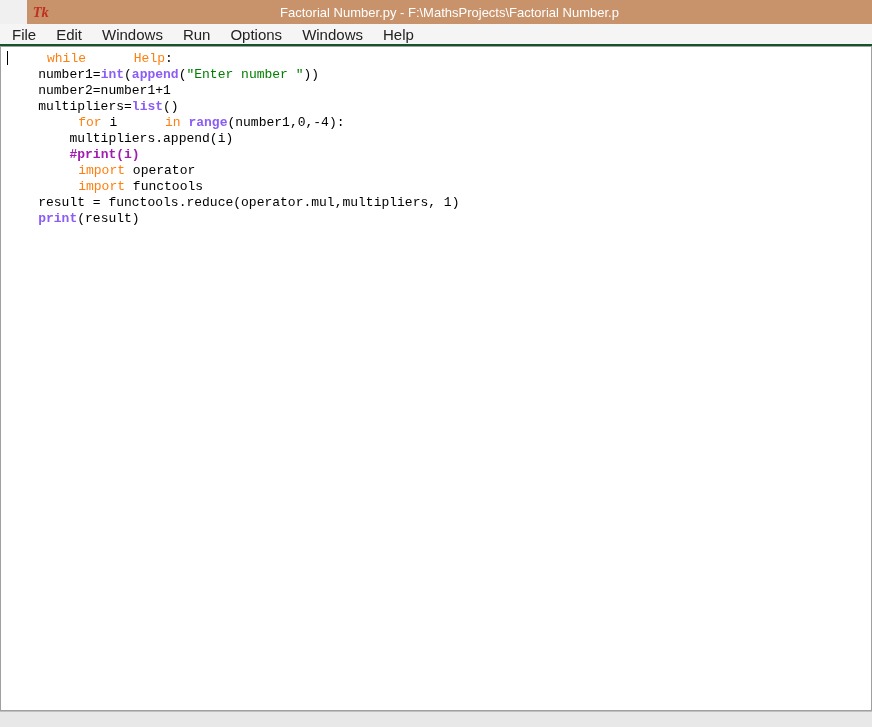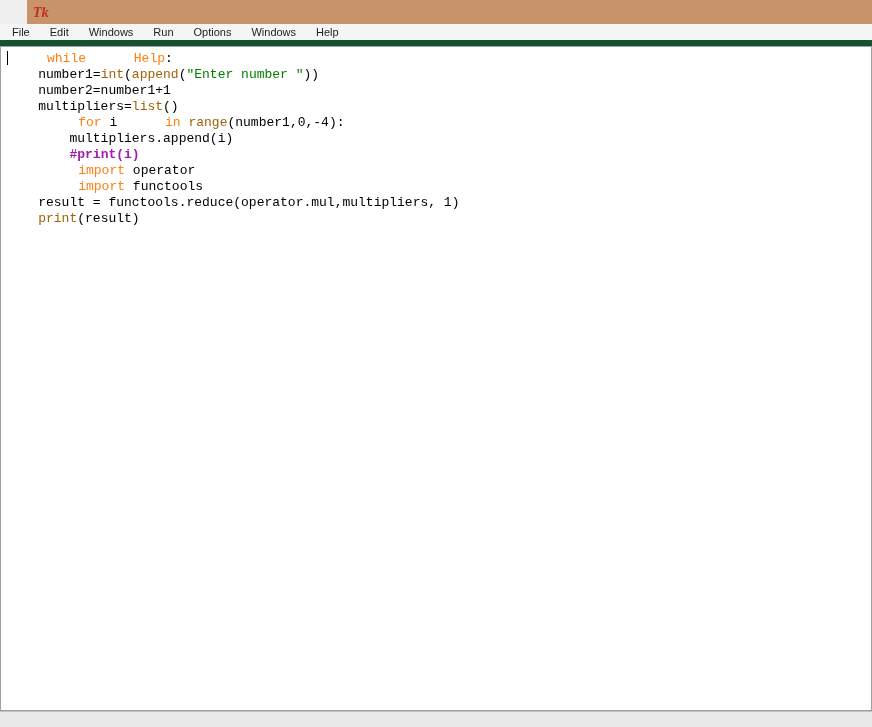--- a/index.html
+++ b/index.html
@@ -42,25 +42,25 @@
     .titlebar .title {
       position: absolute;
       left: 50%;
       transform: translateX(-50%);
       white-space: nowrap;
       font-size: 13px;
       color: #fff;
     }
     .menubar {
       background: #f5f5f5;
-      border-bottom: 6px solid #14532d;
+      border-bottom: 2px solid #14532d;
       height: 22px;
       display: flex;
       align-items: center;
-      font-size: 11px;
+      font-size: 15px;
       color: #222;
       padding: 0 2px;
     }
     .menubar .menu-item {
       padding: 2px 10px;
       cursor: default;
     }
     .editor-frame {
       flex: 1;
       background: #fff;
@@ -79,38 +79,39 @@
     }
     .cursor {
       position: absolute;
       left: 6px;
       top: 4px;
       width: 1px;
       height: 14px;
       background: #000;
     }
     .kw { color: #ff7f0e; padding-left: 40px; } 
-    .bi { color: #a16207; } 
+    .bi { color: #8b5cf6; font-weight: bold; } 
     .str { color: #008000; } 
     .cmt { color: #a21caf; font-weight: bold; } 
     .bottombar {
       height: 16px;
       background: #e8e8e8;
       border-top: 1px solid #c0c0c0;
     }
   </style>
 </head>
 <body>
 
 <div class="titlebar">
   <span class="logo">
     <svg viewBox="0 0 20 20">
       <text x="2" y="15" font-family="serif" font-style="italic" font-size="16" fill="#c03020" font-weight="bold">Tk</text>
     </svg>
   </span>
+  <span class="title">Factorial Number.py - F:\MathsProjects\Factorial Number.p</span>
 </div>
 
 <div class="menubar">
   <span class="menu-item">File</span>
   <span class="menu-item">Edit</span>
   <span class="menu-item">Windows</span>
   <span class="menu-item">Run</span>
   <span class="menu-item">Options</span>
   <span class="menu-item">Windows</span>
   <span class="menu-item">Help</span>

